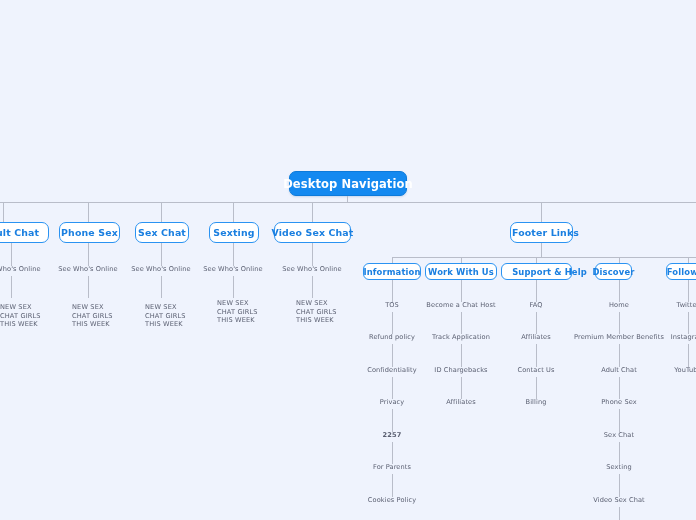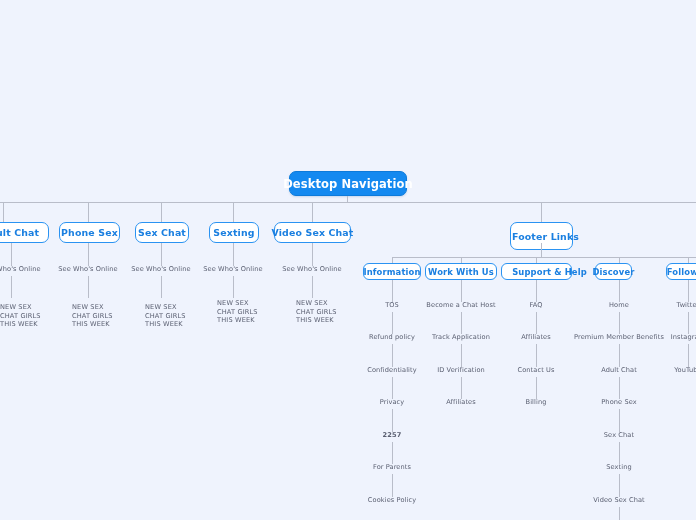--- a/index.html
+++ b/index.html
@@ -112,21 +112,21 @@
   <div class="node-box" style="left:-28px; top:222px; width:77px; height:21px;">Adult Chat</div>
 
   <div class="node-box" style="left:59px; top:222px; width:61px; height:21px;">Phone Sex</div>
 
   <div class="node-box" style="left:135px; top:222px; width:54px; height:21px;">Sex Chat</div>
 
   <div class="node-box" style="left:209px; top:222px; width:50px; height:21px;">Sexting</div>
 
   <div class="node-box" style="left:274px; top:222px; width:77px; height:21px;">Video Sex Chat</div>
 
-  <div class="node-box" style="left:510px; top:222px; width:63px; height:28px;padding-left:8px;">Footer Links</div>
+  <div class="node-box" style="left:510px; top:222px; width:63px; height:21px;padding-left:8px;">Footer Links</div>
 
   <div class="vline" style="left:11px; top:243px; height:23px;"></div>
   <div class="leaf" style="left:11px; top:266px;">See Who's Online</div>
   <div class="vline" style="left:11px; top:276px; height:22px;"></div>
   <div class="leaf multi" style="left:0px; top:303px;">
     <div>NEW SEX</div>
     <div>CHAT GIRLS</div>
     <div>THIS WEEK</div>
   </div>
 
@@ -195,21 +195,21 @@
   <div class="vline" style="left:392px; top:442px; height:22px;"></div>
   <div class="leaf" style="left:392px; top:464px;">For Parents</div>
   <div class="vline" style="left:392px; top:474px; height:23px;"></div>
   <div class="leaf" style="left:392px; top:497px;">Cookies Policy</div>
 
   <div class="vline" style="left:461px; top:280px; height:22px;"></div>
   <div class="leaf" style="left:461px; top:302px;">Become a Chat Host</div>
   <div class="vline" style="left:461px; top:312px; height:22px;"></div>
   <div class="leaf" style="left:461px; top:334px;">Track Application</div>
   <div class="vline" style="left:461px; top:344px; height:23px;"></div>
-  <div class="leaf" style="left:461px; top:367px;">ID Verification</div>
+  <div class="leaf" style="left:461px; top:367px;">ID Chargebacks</div>
   <div class="vline" style="left:461px; top:377px; height:22px;"></div>
   <div class="leaf" style="left:461px; top:399px;">Affiliates</div>
 
   <div class="vline" style="left:536px; top:280px; height:22px;"></div>
   <div class="leaf" style="left:536px; top:302px;">FAQ</div>
   <div class="vline" style="left:536px; top:312px; height:22px;"></div>
   <div class="leaf" style="left:536px; top:334px;">Affiliates</div>
   <div class="vline" style="left:536px; top:344px; height:23px;"></div>
   <div class="leaf" style="left:536px; top:367px;">Contact Us</div>
   <div class="vline" style="left:536px; top:377px; height:22px;"></div>

